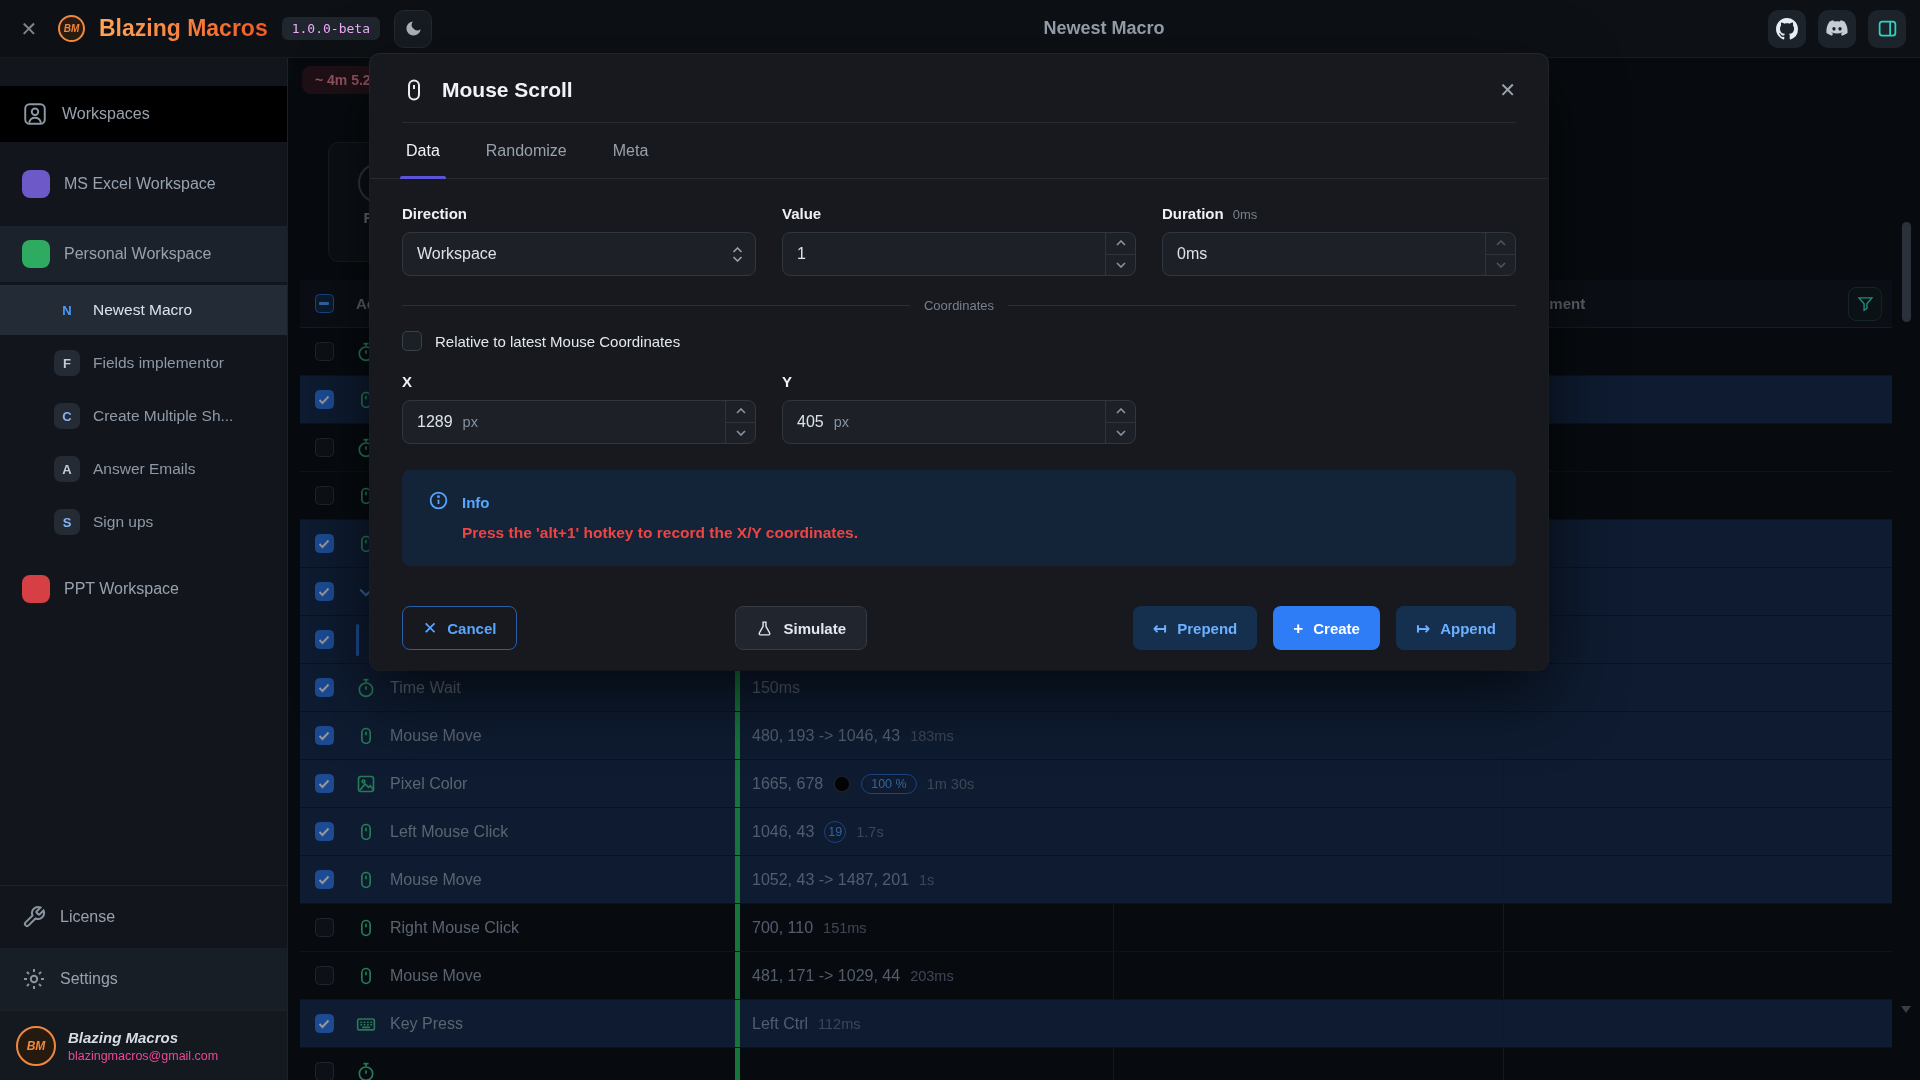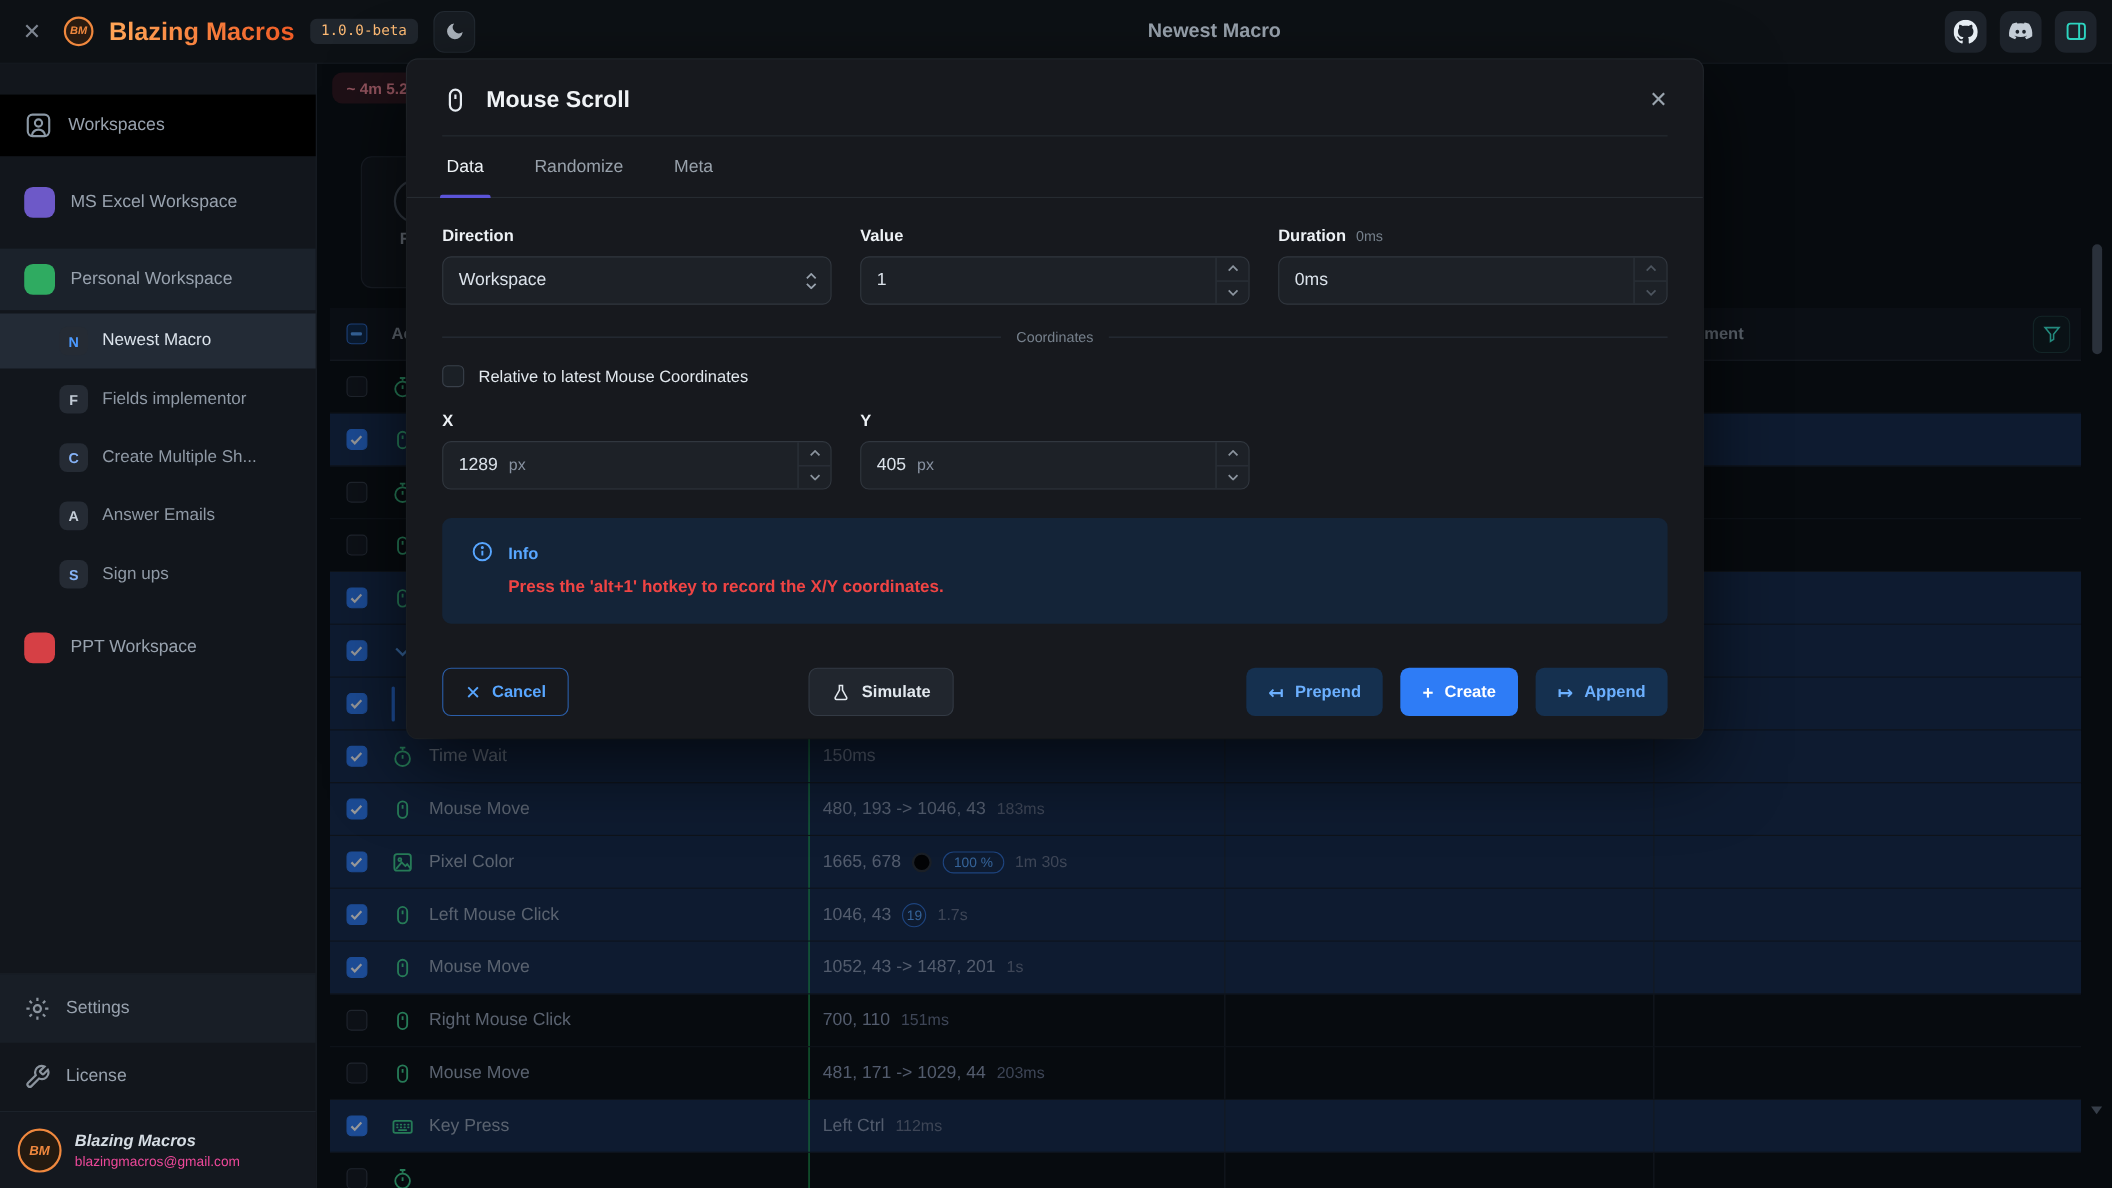--- a/index.html
+++ b/index.html
@@ -6,21 +6,21 @@
   html,body{width:1920px;height:1080px;overflow:hidden;}
   body{background:#0a0d11;font-family:"Liberation Sans","DejaVu Sans",sans-serif;color:#c9d1d9;position:relative;}
   svg{display:block;}
 
   
   .topbar{position:absolute;top:0;left:0;right:0;height:58px;background:#0d1115;border-bottom:1px solid #161c22;display:flex;align-items:center;padding:0 14px;z-index:12;}
   .tb-left{display:flex;align-items:center;gap:14px;}
   .win-close{font-size:20px;color:#7d8590;width:30px;text-align:center;cursor:pointer;}
   .logo{width:27px;height:27px;border-radius:50%;border:2px solid #f0883e;background:#2a1b10;color:#f0883e;font-size:10px;font-weight:bold;font-style:italic;display:flex;align-items:center;justify-content:center;}
   .app-name{font-size:23px;font-weight:700;color:#f0883e;background:linear-gradient(90deg,#ffa657,#ef5b25);-webkit-background-clip:text;background-clip:text;-webkit-text-fill-color:transparent;}
-  .version{font-family:"DejaVu Sans Mono","Liberation Mono",monospace;font-size:13px;color:#fdba74;background:#20262d;padding:4px 10px;border-radius:6px;}
+  .version{font-family:"DejaVu Sans Mono","Liberation Mono",monospace;font-size:13px;color:#f0abfc;background:#20262d;padding:4px 10px;border-radius:6px;}
   .iconbtn{width:38px;height:38px;border-radius:10px;background:#171c22;border:1px solid #232a32;display:flex;align-items:center;justify-content:center;color:#aeb6bf;cursor:pointer;}
   .tb-title{position:absolute;left:288px;right:0;text-align:center;color:#99a3ae;font-weight:700;font-size:18px;pointer-events:none;}
   .tb-right{margin-left:auto;display:flex;gap:12px;z-index:2;}
   .tb-right .iconbtn{background:#1d232b;border:none;}
 
   
   .sidebar{position:absolute;top:58px;left:0;bottom:0;width:288px;background:#12161c;border-right:1px solid #1c222a;display:flex;flex-direction:column;z-index:11;}
   .sb-item{height:56px;display:flex;align-items:center;gap:14px;padding:0 22px;font-size:16px;color:#98a2ae;cursor:pointer;flex:none;}
   .sb-ws-header{margin-top:28px;background:#000000;text-align:center;}
   .sb-ws{margin-top:14px;}
@@ -48,21 +48,21 @@
   .run-label{font-size:15px;font-weight:700;}
   .run-chev{color:#7d8590;margin-top:2px;}
 
   
   .table{position:absolute;left:12px;top:222px;right:28px;bottom:0;overflow:hidden;}
   .trow{display:grid;grid-template-columns:48px 387px 378px 390px 1fr;align-items:stretch;height:48px;border-bottom:1px solid #161c24;}
   .trow.on{background:#152a4a;}
   .thead{background:#10151c;border-bottom:1px solid #242b35;}
   .c-cb{display:flex;align-items:center;justify-content:center;}
   .c-name{display:flex;align-items:center;gap:14px;padding-left:8px;overflow:hidden;}
-  .c-val{display:flex;align-items:center;gap:10px;padding-left:12px;border-left:1px solid #22c55e;overflow:hidden;}
+  .c-val{display:flex;align-items:center;gap:10px;padding-left:12px;border-left:5px solid #22c55e;overflow:hidden;}
   .c-b{border-left:1px solid #1f2631;}
   .c-comment{display:flex;align-items:center;padding-left:12px;border-left:1px solid #1f2631;}
   .th-text{font-size:15px;font-weight:700;color:#9aa5b2;}
   .cb{width:19px;height:19px;border-radius:4.5px;border:1.5px solid #333b46;background:#141920;display:flex;align-items:center;justify-content:center;cursor:pointer;}
   .cb.checked{background:#2e7cf6;border-color:#2e7cf6;}
   .cb.checked svg{width:12px;height:10px;}
   .cb.ind{background:#0f2a4d;border-color:#2f6fd0;}
   .cb.ind .dash{width:10px;height:2.5px;background:#58a6ff;border-radius:1px;}
   .ricon{width:20px;height:20px;flex:none;}
   .ricon.green{color:#3ecf8e;}
@@ -214,36 +214,36 @@
     <span class="macro-chip" style="color: rgb(134, 179, 247);">S</span>
     <span>Sign ups</span>
   </div>
 
   <div class="sb-item sb-ws">
     <span class="ws-icon" style="background: rgb(214, 64, 69);"></span>
     <span>PPT Workspace</span>
   </div>
 
   <div class="sb-bottom">
+    <div class="sb-item sb-foot">
+      <span class="f-icon">
+          <svg viewBox="0 0 24 24" fill="none" stroke="currentColor" stroke-width="2">
+            <path d="M14.7 6.3a1 1 0 0 0 0 1.4l1.6 1.6a1 1 0 0 0 1.4 0l3.77-3.77a6 6 0 0 1-7.94 7.94l-6.91 6.91a2.12 2.12 0 0 1-3-3l6.91-6.91a6 6 0 0 1 7.94-7.94l-3.76 3.76z"></path>
+          </svg>
+        </span>
+      <span>License</span>
+    </div>
     <div class="sb-item sb-foot settings">
       <span class="f-icon">
           <svg viewBox="0 0 24 24" fill="none" stroke="currentColor" stroke-width="2">
             <circle cx="12" cy="12" r="3.2"></circle>
             <path d="M12 2v3M12 19v3M2 12h3M19 12h3M4.9 4.9L7 7M17 17l2.1 2.1M19.1 4.9L17 7M7 17l-2.1 2.1"></path>
           </svg>
         </span>
       <span>Settings</span>
-    </div>
-    <div class="sb-item sb-foot">
-      <span class="f-icon">
-          <svg viewBox="0 0 24 24" fill="none" stroke="currentColor" stroke-width="2">
-            <path d="M14.7 6.3a1 1 0 0 0 0 1.4l1.6 1.6a1 1 0 0 0 1.4 0l3.77-3.77a6 6 0 0 1-7.94 7.94l-6.91 6.91a2.12 2.12 0 0 1-3-3l6.91-6.91a6 6 0 0 1 7.94-7.94l-3.76 3.76z"></path>
-          </svg>
-        </span>
-      <span>License</span>
     </div>
     <div class="sb-user">
       <span class="avatar">BM</span>
       <span>
         <div class="u-name">Blazing Macros</div>
         <div class="u-email">blazingmacros@gmail.com</div>
       </span>
     </div>
   </div>
 </div>

